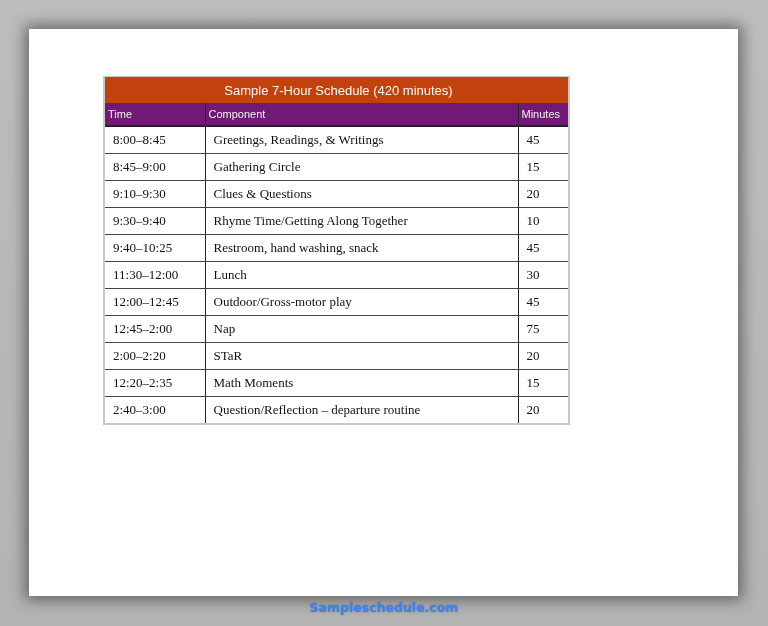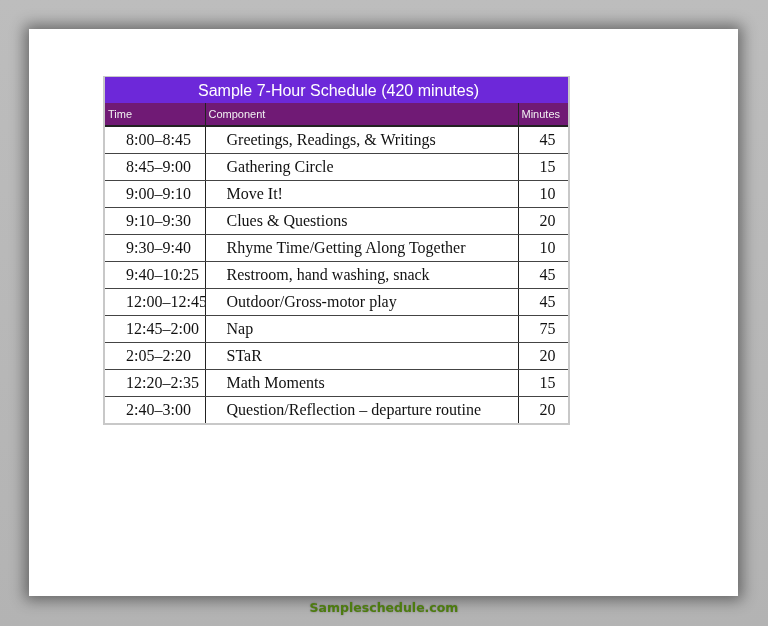--- a/index.html
+++ b/index.html
@@ -13,45 +13,45 @@
     position: absolute; left: 29px; top: 29px; width: 709px; height: 567px;
     background: #ffffff;
     box-shadow: 0 0 14px 4px rgba(0,0,0,0.45);
   }
   .table-wrap {
     position: absolute; left: 74px; top: 47px; width: 463px;
     border: 2px solid #c8c8c8; border-top: 1px solid #c8c8c8;
     background: #fff;
   }
   .title-bar {
-    height: 26px; background: #6d28d9; color: #fff;
-    font-family: "Liberation Sans", sans-serif; font-size: 16px;
+    height: 26px; background: #c2410c; color: #fff;
+    font-family: "Liberation Sans", sans-serif; font-size: 13px;
     line-height: 27px; text-align: center; padding-right: 24px; padding-left: 28px;
   }
   table { border-collapse: collapse; width: 100%; table-layout: fixed; }
   th {
     background: #701a75; color: #f2f2f2; font-weight: normal;
     font-family: "Liberation Sans", sans-serif; font-size: 11px;
     text-align: left; height: 22px; padding: 0 3px;
     border-left: 1px solid #222; border-bottom: 2px solid #222;
   }
   th:first-child { border-left: none; }
   td {
-    font-family: "Liberation Serif", serif; font-size: 16px; color: #111;
-    height: 26px; padding: 0 21px;
+    font-family: "Liberation Serif", serif; font-size: 13px; color: #111;
+    height: 26px; padding: 0 8px;
     border-left: 1px solid #222; border-bottom: 1px solid #444;
     white-space: nowrap; overflow: hidden;
   }
   td:first-child { border-left: none; }
   tr:last-child td { border-bottom: none; }
   .col-time { width: 100px; }
   .col-min { width: 50px; }
   .footer {
     position: absolute; left: 0; width: 768px; top: 600px; text-align: center;
-    color: #4d7c0f; font-family: "DejaVu Sans", sans-serif; font-weight: bold;
+    color: #3b82f6; font-family: "DejaVu Sans", sans-serif; font-weight: bold;
     font-size: 12.5px; text-shadow: 0 0 2px rgba(0,0,0,0.35);
   }
 </style>
 </head>
 <body>
 
 <div class="page">
   <div class="table-wrap">
     <div class="title-bar">Sample 7-Hour Schedule (420 minutes)</div>
     <table>
@@ -72,51 +72,51 @@
             <td>8:00–8:45</td>
             <td>Greetings, Readings, &amp; Writings</td>
             <td>45</td>
           </tr>
           <tr>
             <td>8:45–9:00</td>
             <td>Gathering Circle</td>
             <td>15</td>
           </tr>
           <tr>
-            <td>9:00–9:10</td>
-            <td>Move It!</td>
-            <td>10</td>
-          </tr>
-          <tr>
             <td>9:10–9:30</td>
             <td>Clues &amp; Questions</td>
             <td>20</td>
           </tr>
           <tr>
             <td>9:30–9:40</td>
             <td>Rhyme Time/Getting Along Together</td>
             <td>10</td>
           </tr>
           <tr>
             <td>9:40–10:25</td>
             <td>Restroom, hand washing, snack</td>
             <td>45</td>
           </tr>
           <tr>
+            <td>11:30–12:00</td>
+            <td>Lunch</td>
+            <td>30</td>
+          </tr>
+          <tr>
             <td>12:00–12:45</td>
             <td>Outdoor/Gross-motor play</td>
             <td>45</td>
           </tr>
           <tr>
             <td>12:45–2:00</td>
             <td>Nap</td>
             <td>75</td>
           </tr>
           <tr>
-            <td>2:05–2:20</td>
+            <td>2:00–2:20</td>
             <td>STaR</td>
             <td>20</td>
           </tr>
           <tr>
             <td>12:20–2:35</td>
             <td>Math Moments</td>
             <td>15</td>
           </tr>
           <tr>
             <td>2:40–3:00</td>

